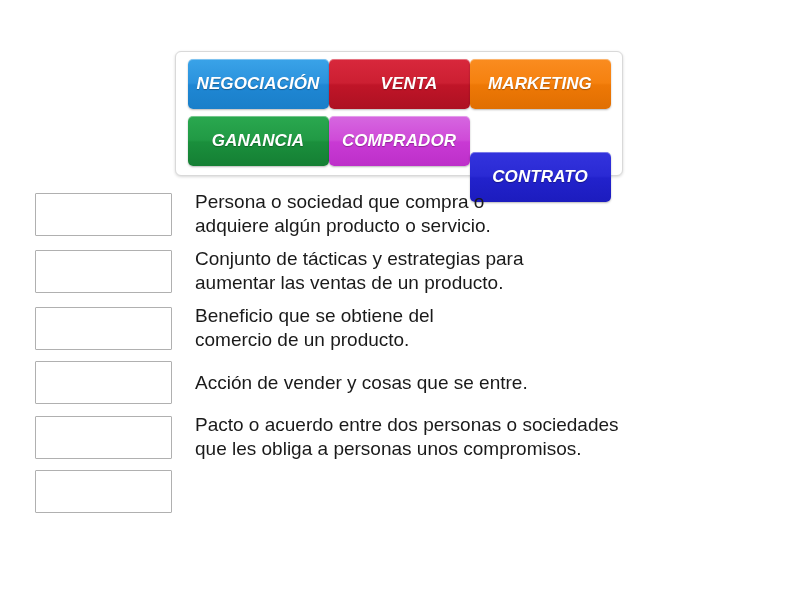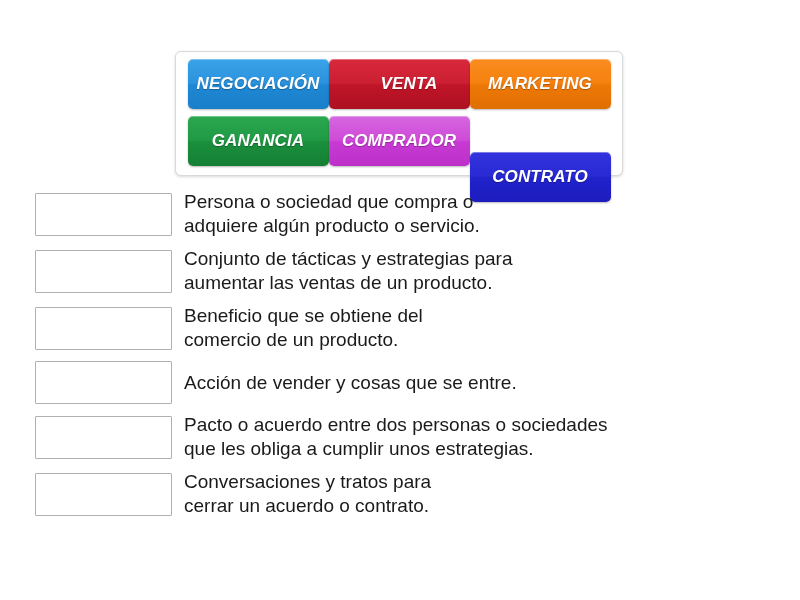--- a/index.html
+++ b/index.html
@@ -84,21 +84,21 @@
     width: 137px;
     height: 43px;
     margin-left: 35px;
     box-sizing: border-box;
     background: #ffffff;
     border: 1px solid #b0b0b0;
     border-radius: 1px;
   }
   .def-text {
     flex: 1 1 auto;
-    margin-left: 12px;
+    margin-left: 23px;
     color: #1a1a1a;
     font-size: 19px;
     line-height: 24px;
     white-space: pre-line;
   }
 </style>
 </head>
 <body>
 
 <div id="tile-panel">
@@ -150,22 +150,20 @@
   </div>
 
   <div class="def-row">
     <div class="drop-box"></div>
     <div class="def-text">Acción de vender y cosas que se entre.</div>
   </div>
 
   <div class="def-row">
     <div class="drop-box"></div>
     <div class="def-text">Pacto o acuerdo entre dos personas o sociedades
-que les obliga a cumplir unos estrategias.</div>
+que les obliga a personas unos compromisos.</div>
   </div>
 
   <div class="def-row">
     <div class="drop-box"></div>
-    <div class="def-text">Conversaciones y tratos para
-cerrar un acuerdo o contrato.</div>
   </div>
 
 </div>
 
 </body></html>

